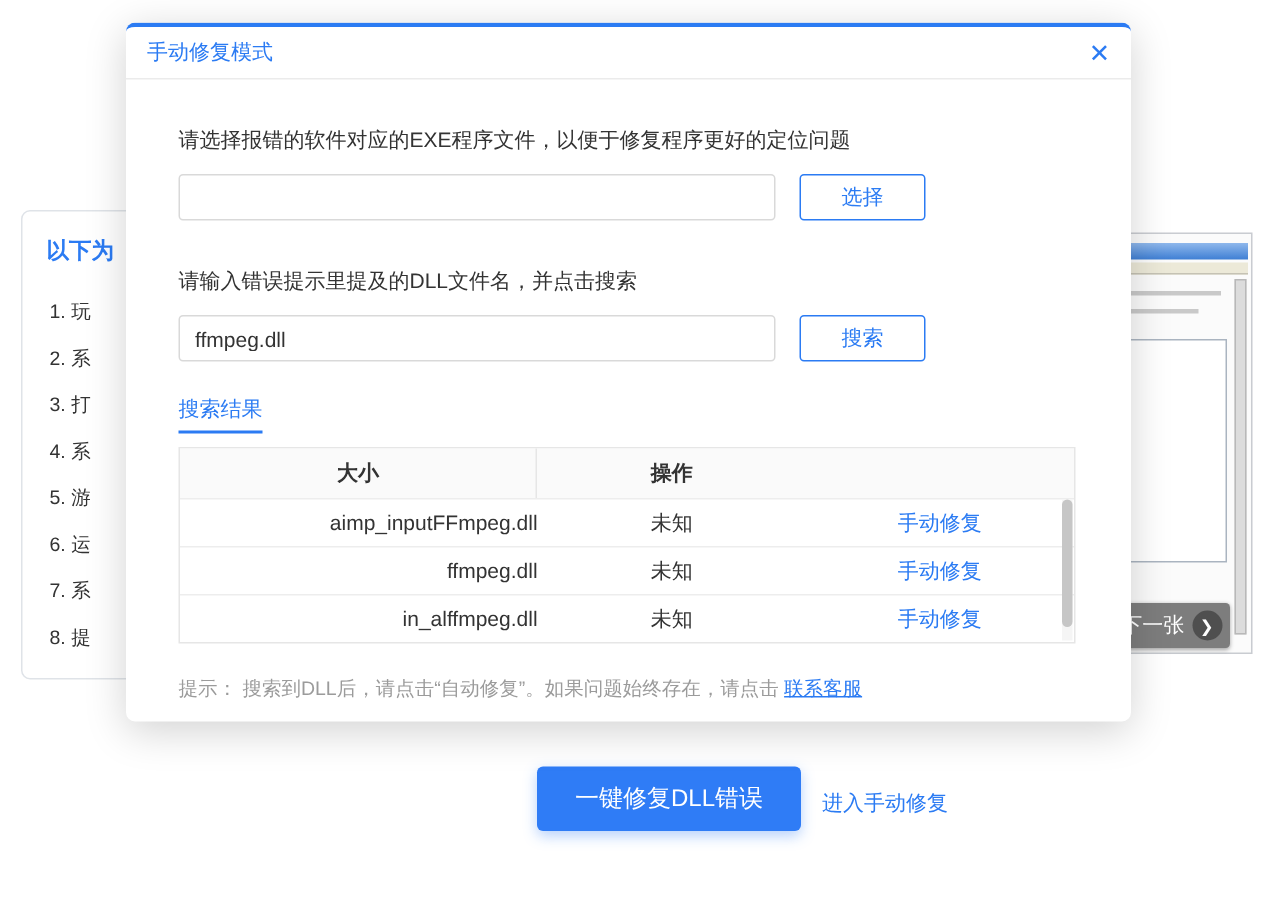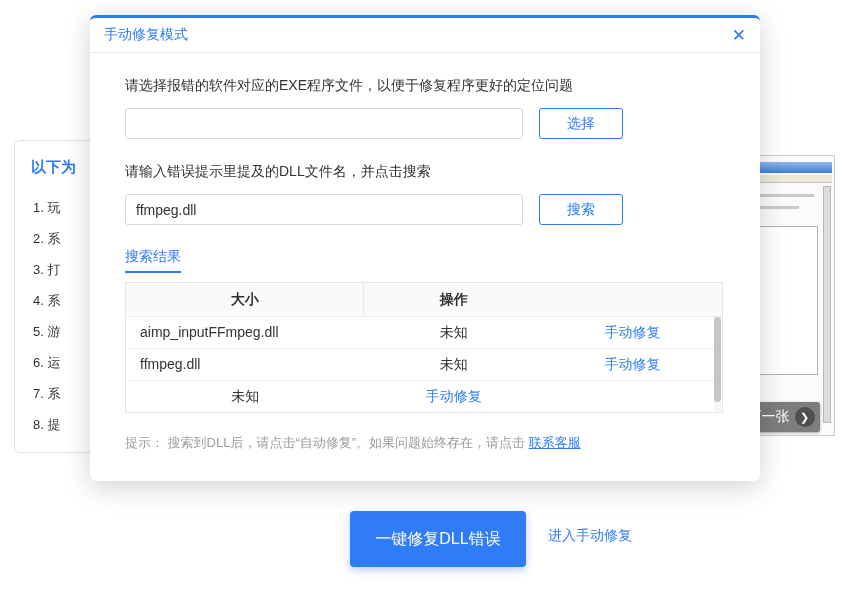--- a/index.html
+++ b/index.html
@@ -90,22 +90,22 @@
     width: 20px; height: 20px;
     background: #4f4f4f;
     border-radius: 50%;
     display: flex; align-items: center; justify-content: center;
     font-size: 11px; color: #fff;
   }
 
   
   .primary-btn {
     position: absolute;
-    left: 350px; top: 511px;
-    width: 176px; height: 56px;
+    left: 358px; top: 511px;
+    width: 176px; height: 43px;
     background: #2f7cf6;
     border: none;
     border-radius: 4px;
     color: #fff;
     font-size: 16px;
     font-family: inherit;
     cursor: pointer;
     box-shadow: 0 3px 9px rgba(47,124,246,.35);
   }
   .manual-link {
@@ -113,42 +113,42 @@
     left: 548px; top: 527px;
     color: #2b7bf3;
     font-size: 14px;
     text-decoration: none;
     cursor: pointer;
   }
 
   
   .modal {
     position: absolute;
-    left: 90px; top: 15px;
+    left: 84px; top: 15px;
     width: 670px; height: 466px;
     background: #fff;
     border-radius: 6px;
     border-top: 3px solid #2b7bf3;
     box-shadow: 0 6px 28px rgba(0,0,0,.18);
     z-index: 10;
   }
   .modal-header {
     height: 35px;
     display: flex; align-items: center; justify-content: space-between;
     padding: 0 14px;
     border-bottom: 1px solid #ebebeb;
   }
   .modal-title { color: #2b7bf3; font-size: 14px; }
   .modal-close {
     color: #2b7bf3; font-size: 17px; font-weight: bold;
     cursor: pointer; line-height: 1;
   }
   .modal-body { padding: 0 37px 0 35px; }
   .section-label {
-    margin-top: 24px;
+    margin-top: 32px;
     font-size: 14px;
     color: #333;
   }
   .input-row {
     margin-top: 13px;
     display: flex; align-items: flex-end;
   }
   .text-input {
     width: 398px; height: 31px;
     border: 1px solid #d9d9d9;
@@ -203,21 +203,21 @@
     display: grid;
     grid-template-columns: 40% 30% 30%;
     border-top: 1px solid #ededed;
   }
   .td {
     height: 31px; line-height: 31px;
     text-align: center;
     color: #333;
     overflow: hidden; white-space: nowrap;
   }
-  .td-name { text-align: left; padding-left: 14px; }
+  .td-name { text-align: right; padding-left: 14px; }
   .action-link {
     color: #2b7bf3;
     text-decoration: none;
     cursor: pointer;
   }
   .tscrollbar {
     position: absolute;
     right: 1px; top: 34px; bottom: 1px;
     width: 7px;
     background: #f5f5f5;
@@ -308,20 +308,21 @@
           <div class="td td-name">aimp_inputFFmpeg.dll</div>
           <div class="td">未知</div>
           <div class="td"><a class="action-link">手动修复</a></div>
         </div>
         <div class="trow">
           <div class="td td-name">ffmpeg.dll</div>
           <div class="td">未知</div>
           <div class="td"><a class="action-link">手动修复</a></div>
         </div>
         <div class="trow">
+          <div class="td td-name">in_alffmpeg.dll</div>
           <div class="td">未知</div>
           <div class="td"><a class="action-link">手动修复</a></div>
         </div>
         <div class="tscrollbar">
           <div class="tscroll-thumb"></div>
         </div>
       </div>
 
       <div class="hint">
         <span>提示： 搜索到DLL后，请点击“自动修复”。如果问题始终存在，请点击 </span><a class="hint-link">联系客服</a>

